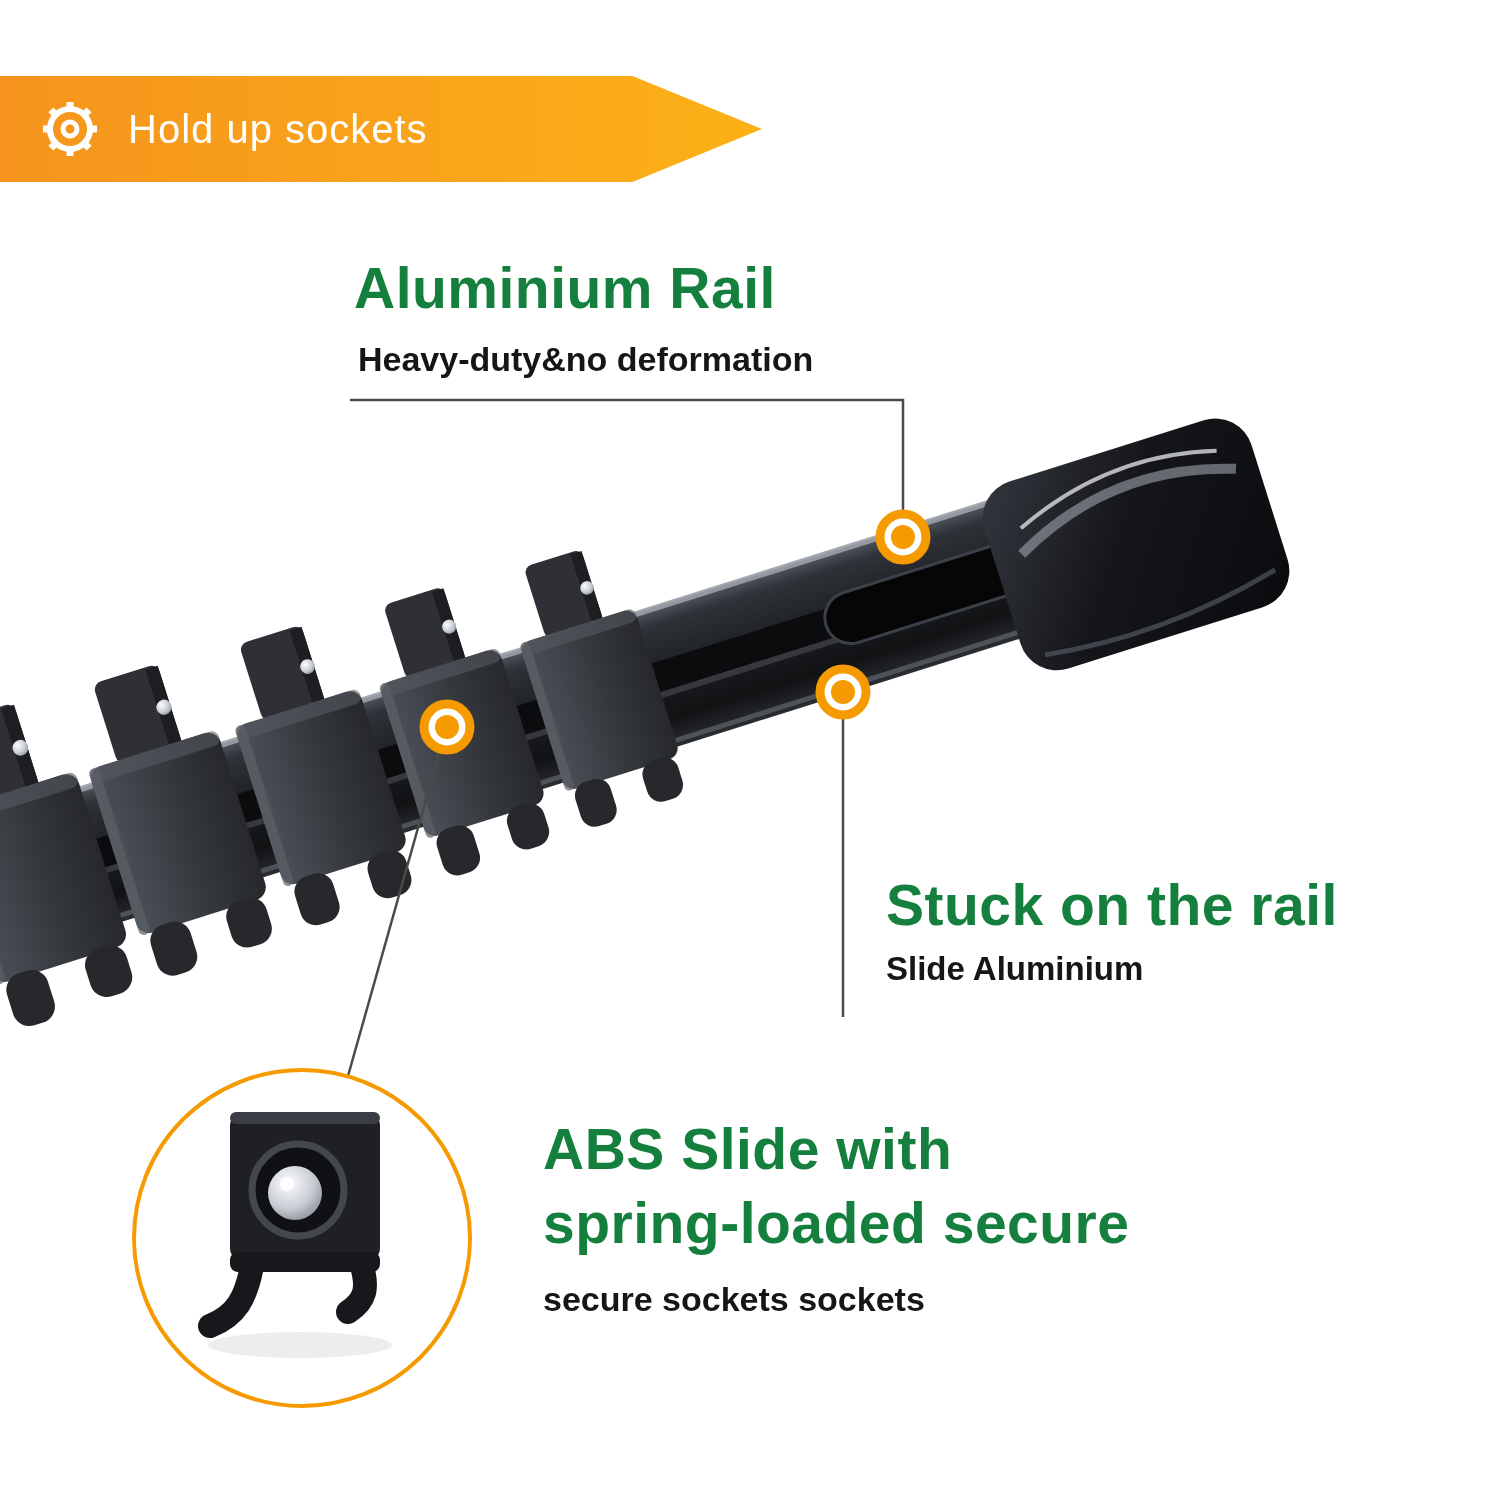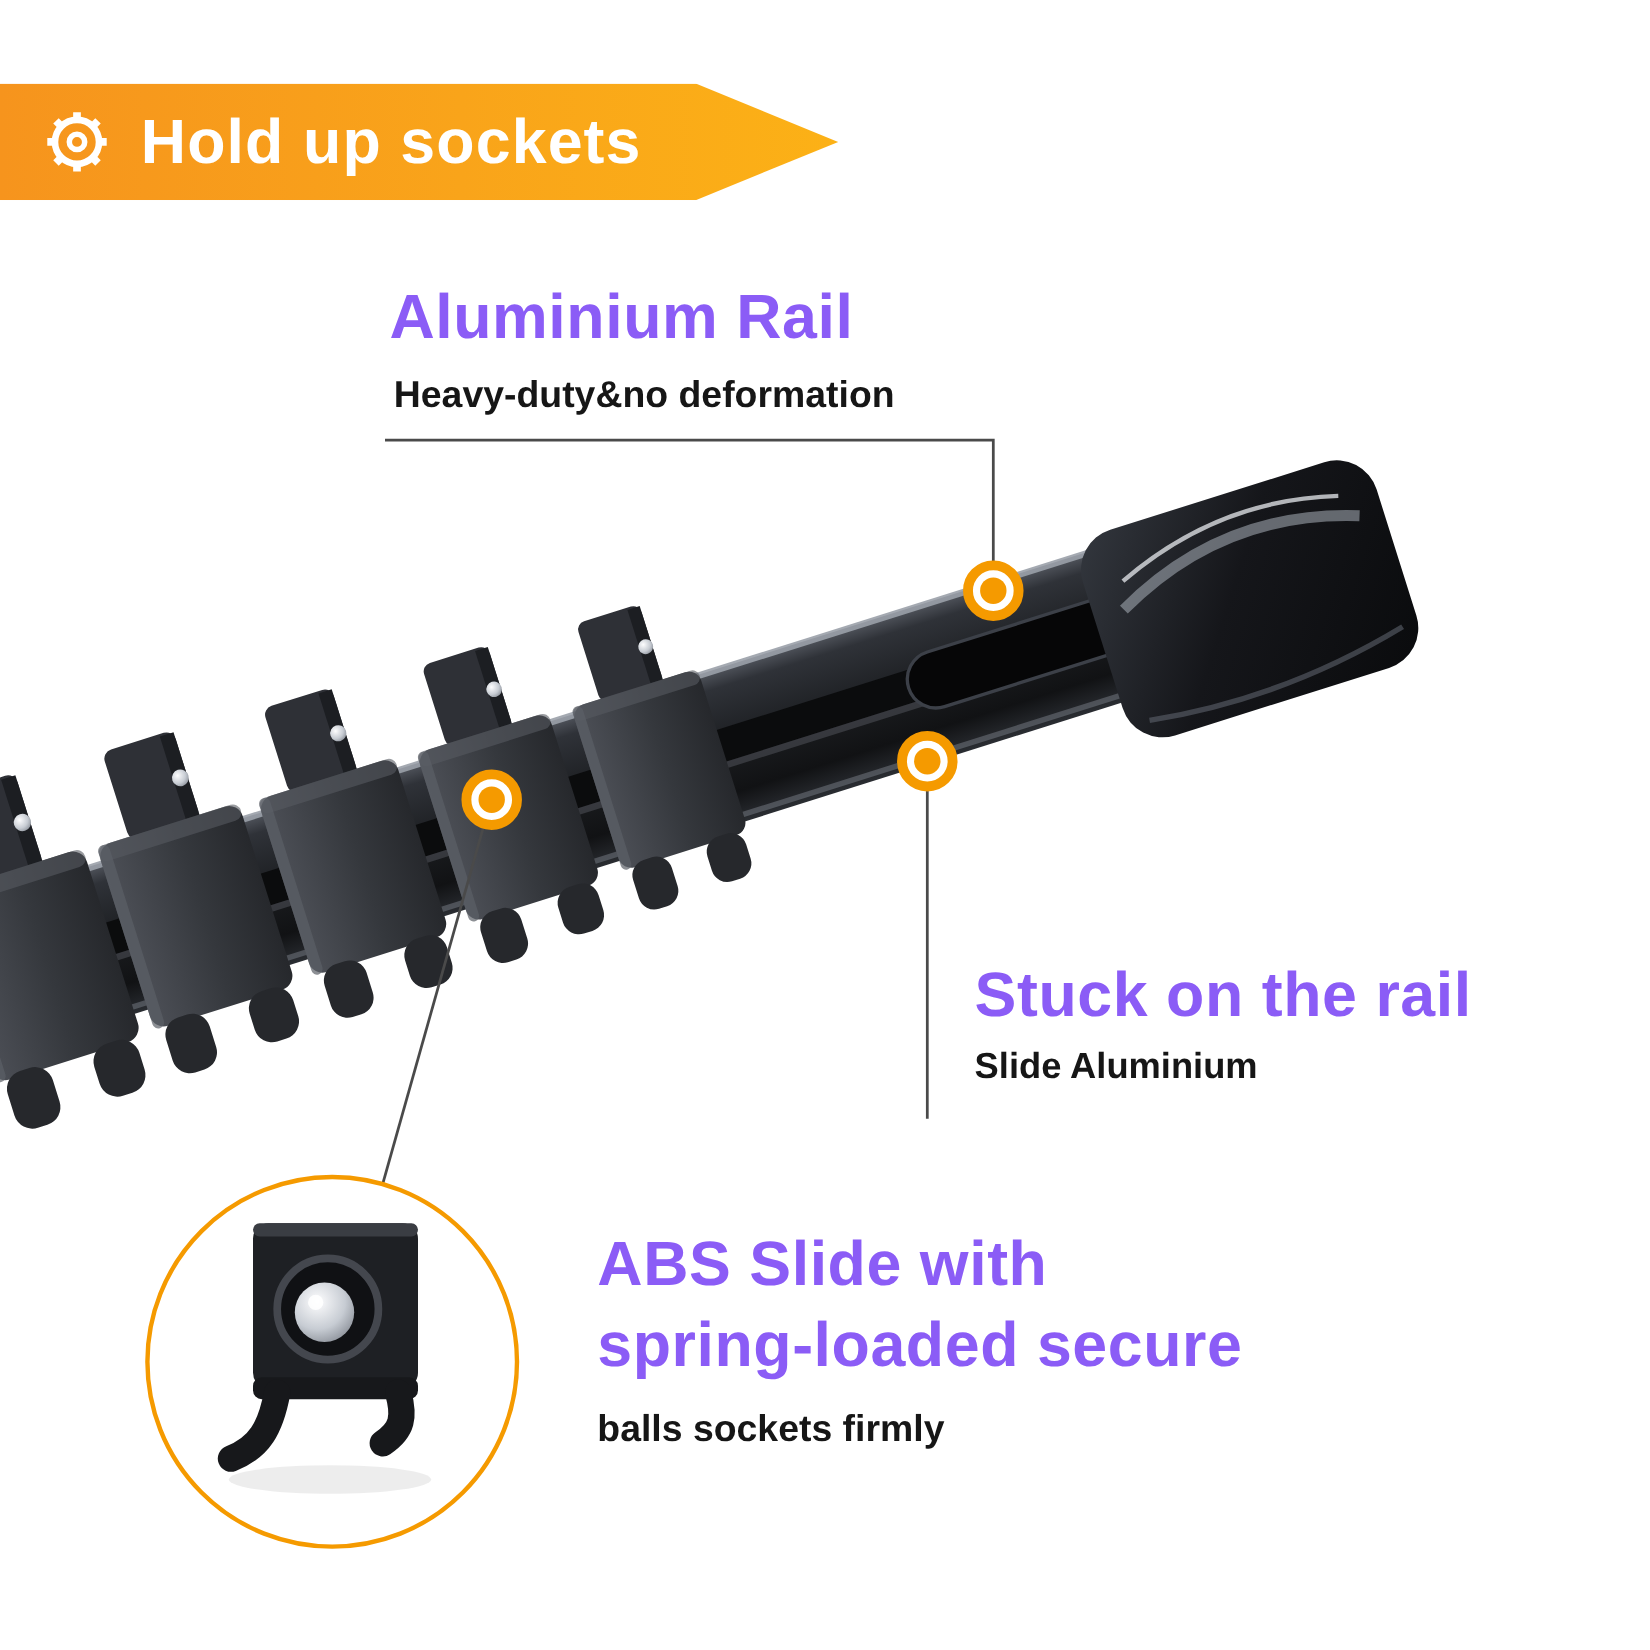--- a/index.html
+++ b/index.html
@@ -9,25 +9,25 @@
   }
   svg.scene{position:absolute;left:0;top:0;width:1500px;height:1500px;}
 
   
   .banner{
     position:absolute;left:0;top:76px;width:762px;height:106px;
     background:linear-gradient(90deg,#F6941D 0%,#F9A41A 55%,#FCB116 100%);
     clip-path:polygon(0 0, 83% 0, 100% 50%, 83% 100%, 0 100%);
     display:flex;align-items:center;padding-left:38px;box-sizing:border-box;gap:26px;
   }
-  .banner .label{font-size:57px;font-weight:700;color:#ffffff;letter-spacing:1px;white-space:nowrap;}
+  .banner .label{font-size:40px;font-weight:400;color:#ffffff;letter-spacing:1px;white-space:nowrap;}
   .gear{width:64px;height:64px;flex:0 0 auto;}
 
   
-  .h-orange{position:absolute;font-weight:800;font-size:57px;color:#8b5cf6;letter-spacing:.5px;white-space:nowrap;}
+  .h-orange{position:absolute;font-weight:800;font-size:57px;color:#15803d;letter-spacing:.5px;white-space:nowrap;}
   .h-sub{position:absolute;font-weight:700;font-size:34px;color:#161616;white-space:nowrap;}
 
   .t-rail-title{left:354px;top:255px;}
   .t-rail-sub{left:358px;top:340px;}
   .t-slide-title{left:886px;top:872px;}
   .t-slide-sub{left:886px;top:950px;font-size:33px;}
   .t-clips-line1{left:543px;top:1116px;}
   .t-clips-line2{left:543px;top:1190px;}
   .t-clips-sub{left:543px;top:1280px;}
 </style>
@@ -213,15 +213,15 @@
   </div>
 
   <div class="h-orange t-rail-title">Aluminium Rail</div>
   <div class="h-sub t-rail-sub">Heavy-duty&amp;no deformation</div>
 
   <div class="h-orange t-slide-title">Stuck on the rail</div>
   <div class="h-sub t-slide-sub">Slide Aluminium</div>
 
   <div class="h-orange t-clips-line1">ABS Slide with</div>
   <div class="h-orange t-clips-line2">spring-loaded secure</div>
-  <div class="h-sub t-clips-sub">balls sockets firmly</div>
+  <div class="h-sub t-clips-sub">secure sockets sockets</div>
 
 </div>
 
 </body></html>

